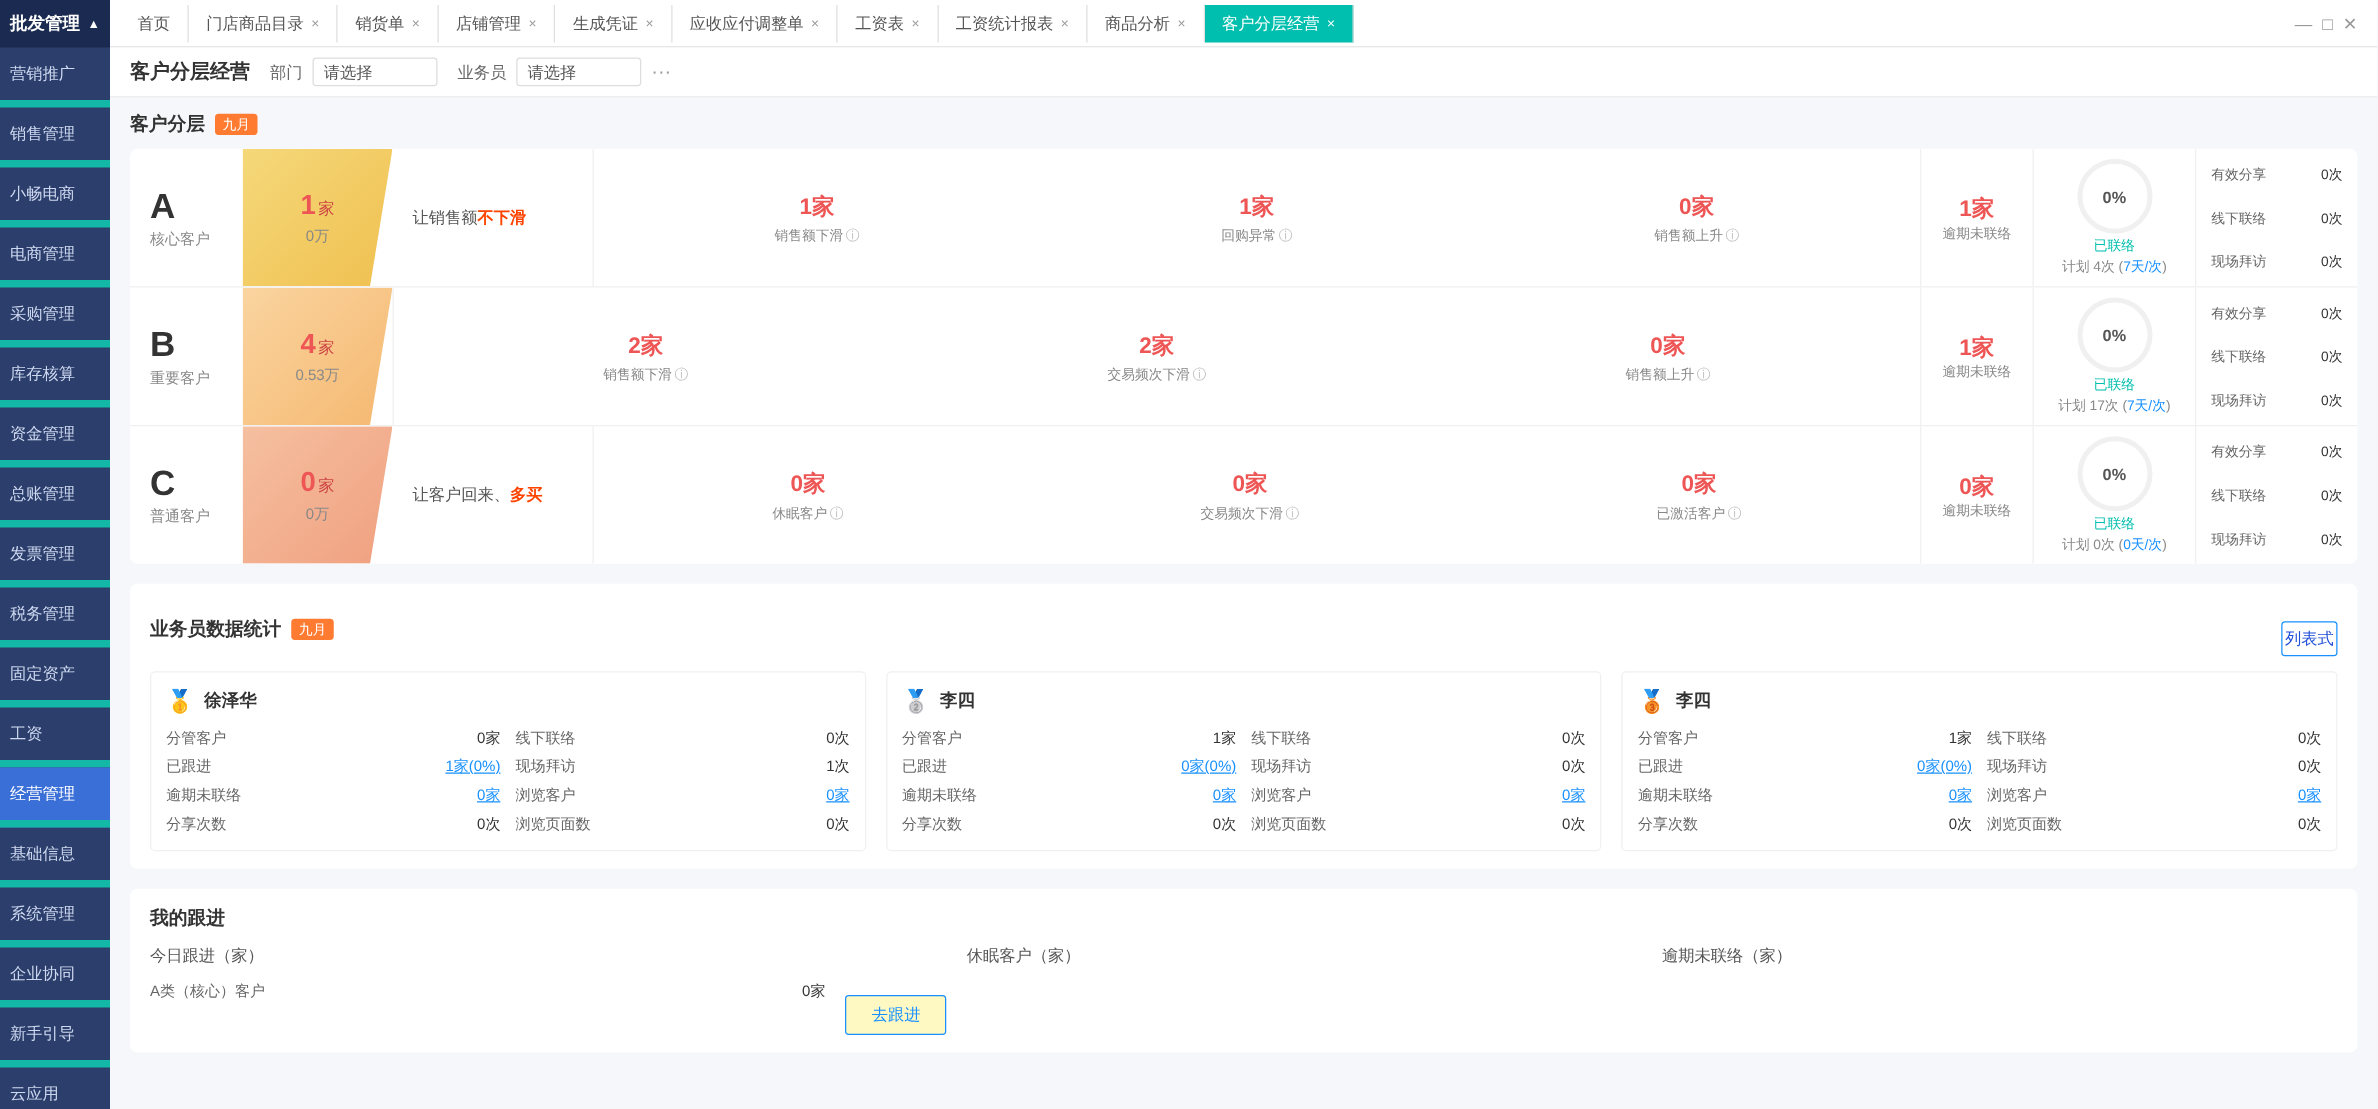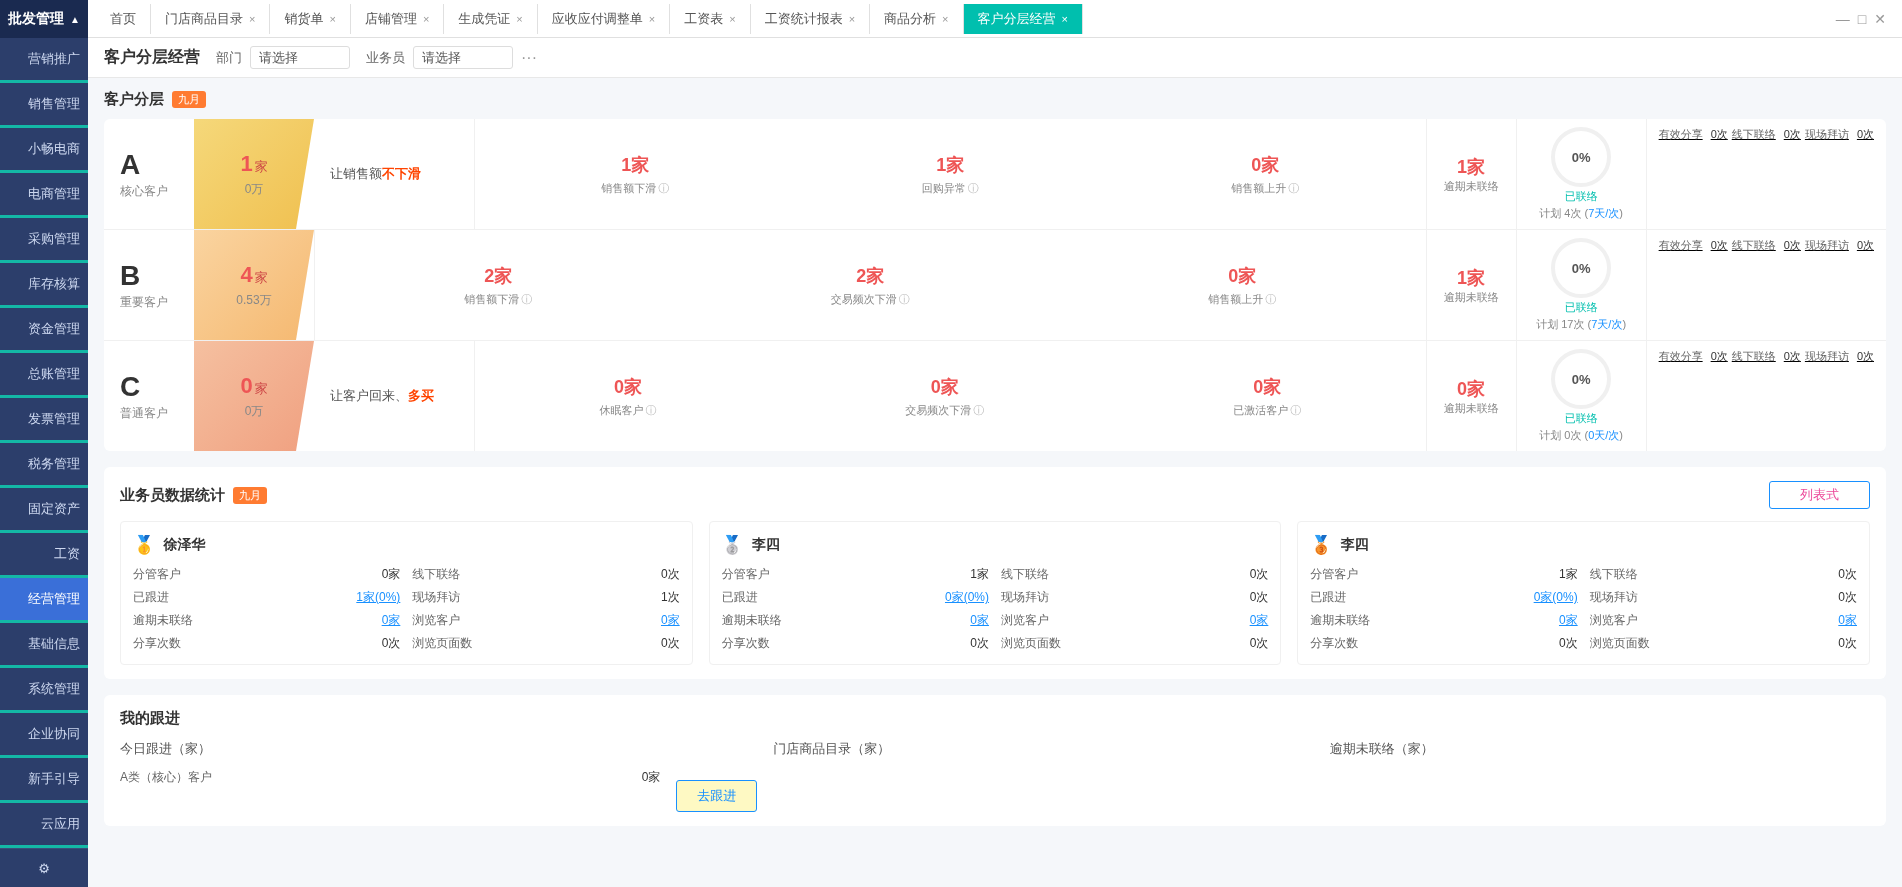--- a/index.html
+++ b/index.html
@@ -24,25 +24,25 @@
       font-weight: bold;
       color: #fff;
       display: flex;
       align-items: center;
       justify-content: space-between;
       cursor: pointer;
     }
     .sidebar-top .arrow { font-size: 10px; }
     .sidebar-item {
       padding: 12px 8px;
-      text-align: right;
+      text-align: left;
       font-size: 13px;
       color: #cdd8f0;
       cursor: pointer;
-      border-bottom: 3px solid #14b8a6;
+      border-bottom: 6px solid #14b8a6;
     }
     .sidebar-item.active { background: #3a6fd8; color: #fff; }
     .sidebar-bottom {
       margin-top: auto;
       padding: 12px 8px;
       text-align: center;
       color: #cdd8f0;
       cursor: pointer;
       border-top: 1px solid #3a4d7a;
     }
@@ -242,28 +242,27 @@
       font-size: 13px;
       font-weight: bold;
       color: #555;
     }
     .circle-already { color: #00bfae; font-size: 11px; margin-top: 2px; }
     .circle-plan { font-size: 11px; color: #888; margin-top: 2px; }
     .circle-plan a { color: #1890ff; text-decoration: none; }
 
     .tier-side-stats {
       display: flex;
-      flex-direction: row;
+      flex-direction: column;
       justify-content: center;
-      gap: 4px;
+      gap: 20px;
       padding: 8px 12px;
       border-left: 1px solid #f0f0f0;
       min-width: 130px;
       font-size: 11px;
-      text-decoration: underline;
     }
     .side-stat-row { display: flex; justify-content: space-between; gap: 8px; color: #666; }
     .side-stat-val { color: #333; }
 
     
     .staff-section {
       background: #fff;
       border-radius: 6px;
       padding: 14px 16px;
       margin-bottom: 16px;
@@ -304,26 +303,27 @@
       display: flex;
       justify-content: space-between;
       color: #666;
     }
     .staff-stat-val { color: #1890ff; text-decoration: underline; cursor: pointer; }
     .staff-stat-val.plain { color: #333; text-decoration: none; cursor: default; }
 
     
     .list-btn {
       border: 1px solid #1890ff;
-      color: #ec4899;
+      color: #1d4ed8;
       background: #fff;
-      padding: 4px 30px;
+      padding: 4px 2px;
       border-radius: 3px;
       cursor: pointer;
       font-size: 13px;
+      margin-top: 16px;
     }
 
     
     .followup-section {
       background: #fff;
       border-radius: 6px;
       padding: 14px 16px;
     }
     .followup-header {
       font-size: 15px;
@@ -836,21 +836,21 @@
           <div class="followup-col-title">今日跟进（家）</div>
           <div class="followup-stat-row">
             <span>A类（核心）客户</span>
             <span class="followup-stat-val">0家</span>
           </div>
         </div>
         <div style="display:flex;align-items:flex-start;padding-top:20px;">
           <button class="followup-btn">去跟进</button>
         </div>
         <div>
-          <div class="followup-col-title">门店商品目录（家）</div>
+          <div class="followup-col-title">休眠客户（家）</div>
         </div>
         <div>
           <div class="followup-col-title">逾期未联络（家）</div>
         </div>
       </div>
     </div>
 
   </div>
 </div>
 

